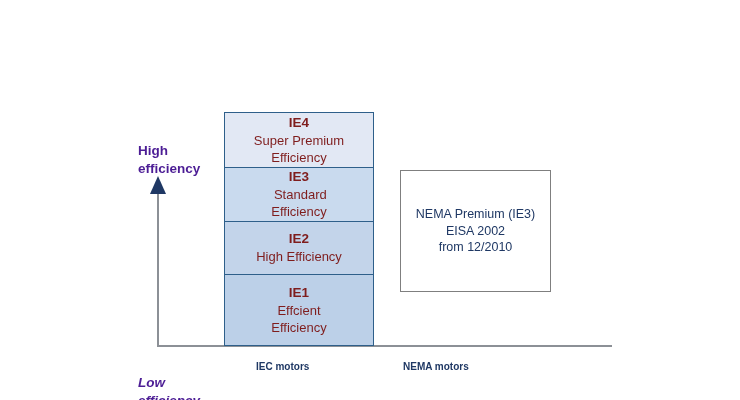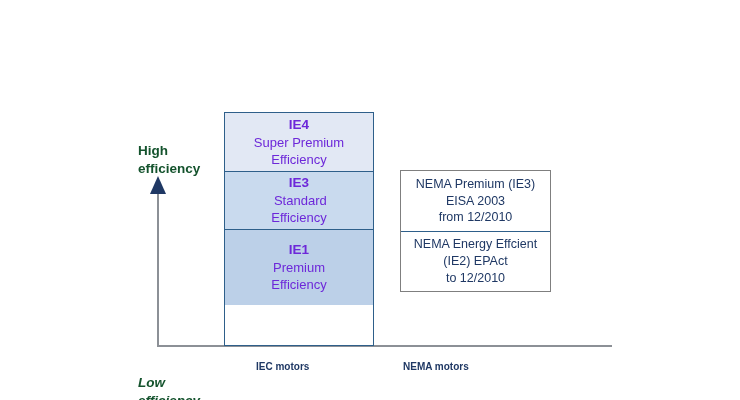--- a/index.html
+++ b/index.html
@@ -45,21 +45,21 @@
     width: 455px;
     height: 2px;
     background: #8c9096;
   }
 
   
   .axis-label {
     position: absolute;
     font-size: 13.5px;
     font-weight: bold;
-    color: #14532d;
+    color: #4c1d95;
     line-height: 1.35;
     white-space: pre-line;
   }
   .axis-label-high {
     left: 138px;
     top: 142px;
   }
   .axis-label-low {
     left: 138px;
     top: 374px;
@@ -89,21 +89,21 @@
     display: flex;
     flex-direction: column;
   }
   .band {
     box-sizing: border-box;
     display: flex;
     flex-direction: column;
     align-items: center;
     justify-content: center;
     text-align: center;
-    color: #6d28d9;
+    color: #7f1d1d;
     font-size: 13px;
     line-height: 1.33;
   }
   .band + .band {
     border-top: 1.5px solid #2e5f8a;
   }
   .band-code {
     font-weight: bold;
     font-size: 13.5px;
   }
@@ -166,31 +166,32 @@
       <span class="band-desc">Super Premium
 Efficiency</span>
     </div>
 
     <div class="band" style="background:#c9daee; height:58px;text-align:right;">
       <span class="band-code">IE3</span>
       <span class="band-desc">Standard
 Efficiency</span>
     </div>
 
+    <div class="band" style="background:#c3d4ea; height:58px;">
+      <span class="band-code">IE2</span>
+      <span class="band-desc">High Efficiency</span>
+    </div>
 
     <div class="band" style="background:#bcd0e8; height:76px;">
       <span class="band-code">IE1</span>
-      <span class="band-desc">Premium
+      <span class="band-desc">Effcient
 Efficiency</span>
     </div>
 
   </div>
 
   <div id="nema-box">
     <div class="nema-cell">NEMA Premium (IE3)
-EISA 2003
+EISA 2002
 from 12/2010</div>
-    <div class="nema-cell">NEMA Energy Effcient
-(IE2) EPAct
-to 12/2010</div>
   </div>
 
 </div>
 
 </body></html>

